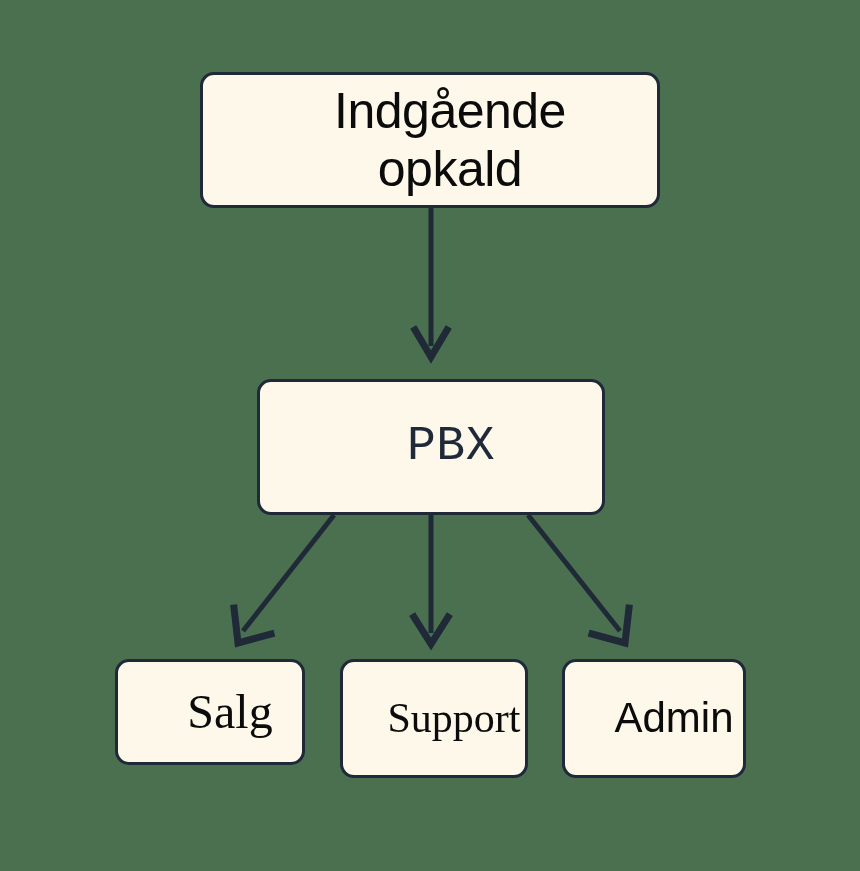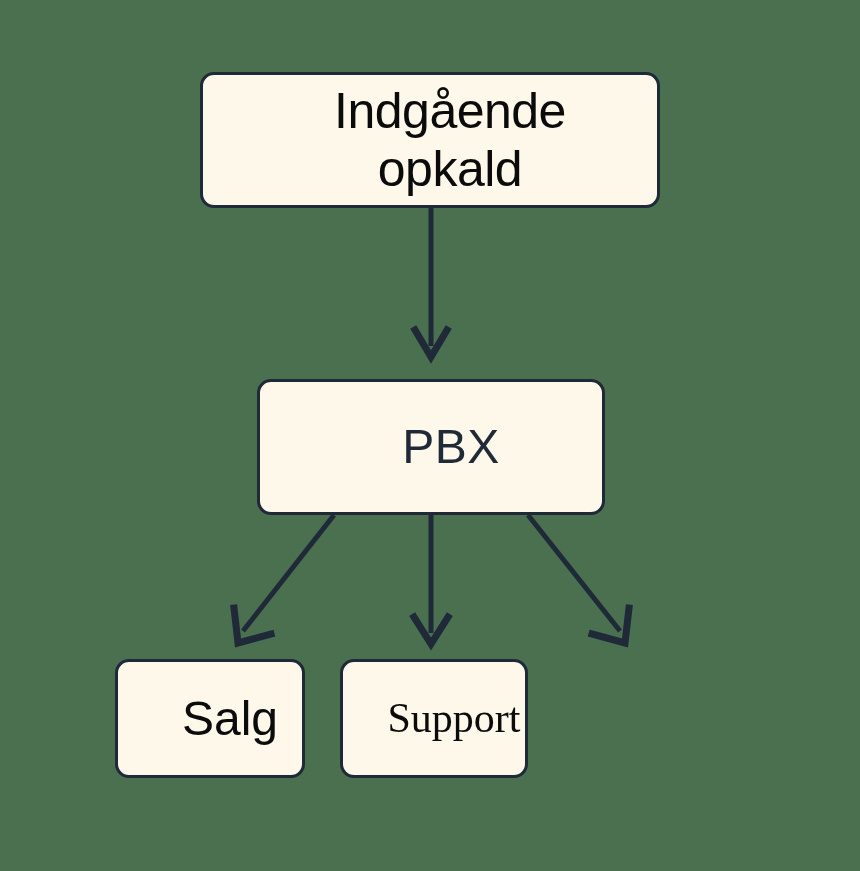--- a/index.html
+++ b/index.html
@@ -53,27 +53,29 @@
     letter-spacing: -0.5px;
   }
   #node-pbx {
     left: 257px;
     top: 379px;
     width: 348px;
     height: 136px;
     font-size: 48px;
     color: #1f2937;
     letter-spacing: 0.5px;
+    font-family: Liberation Mono, monospace;
   }
   #node-salg {
     left: 115px;
     top: 659px;
     width: 190px;
-    height: 119px;
+    height: 106px;
     font-size: 48px;
+    font-family: Liberation Serif, serif;
   }
   #node-support {
     left: 340px;
     top: 659px;
     width: 188px;
     height: 119px;
     font-size: 42px;
     font-family: Liberation Serif, serif;
   }
   #node-admin {
@@ -124,14 +126,17 @@
   </div>
 
   <div class="node" id="node-salg">
     <span class="node-label">Salg</span>
   </div>
 
   <div class="node" id="node-support">
     <span class="node-label">Support</span>
   </div>
 
+  <div class="node" id="node-admin">
+    <span class="node-label">Admin</span>
+  </div>
 
 </div>
 
 </body></html>

